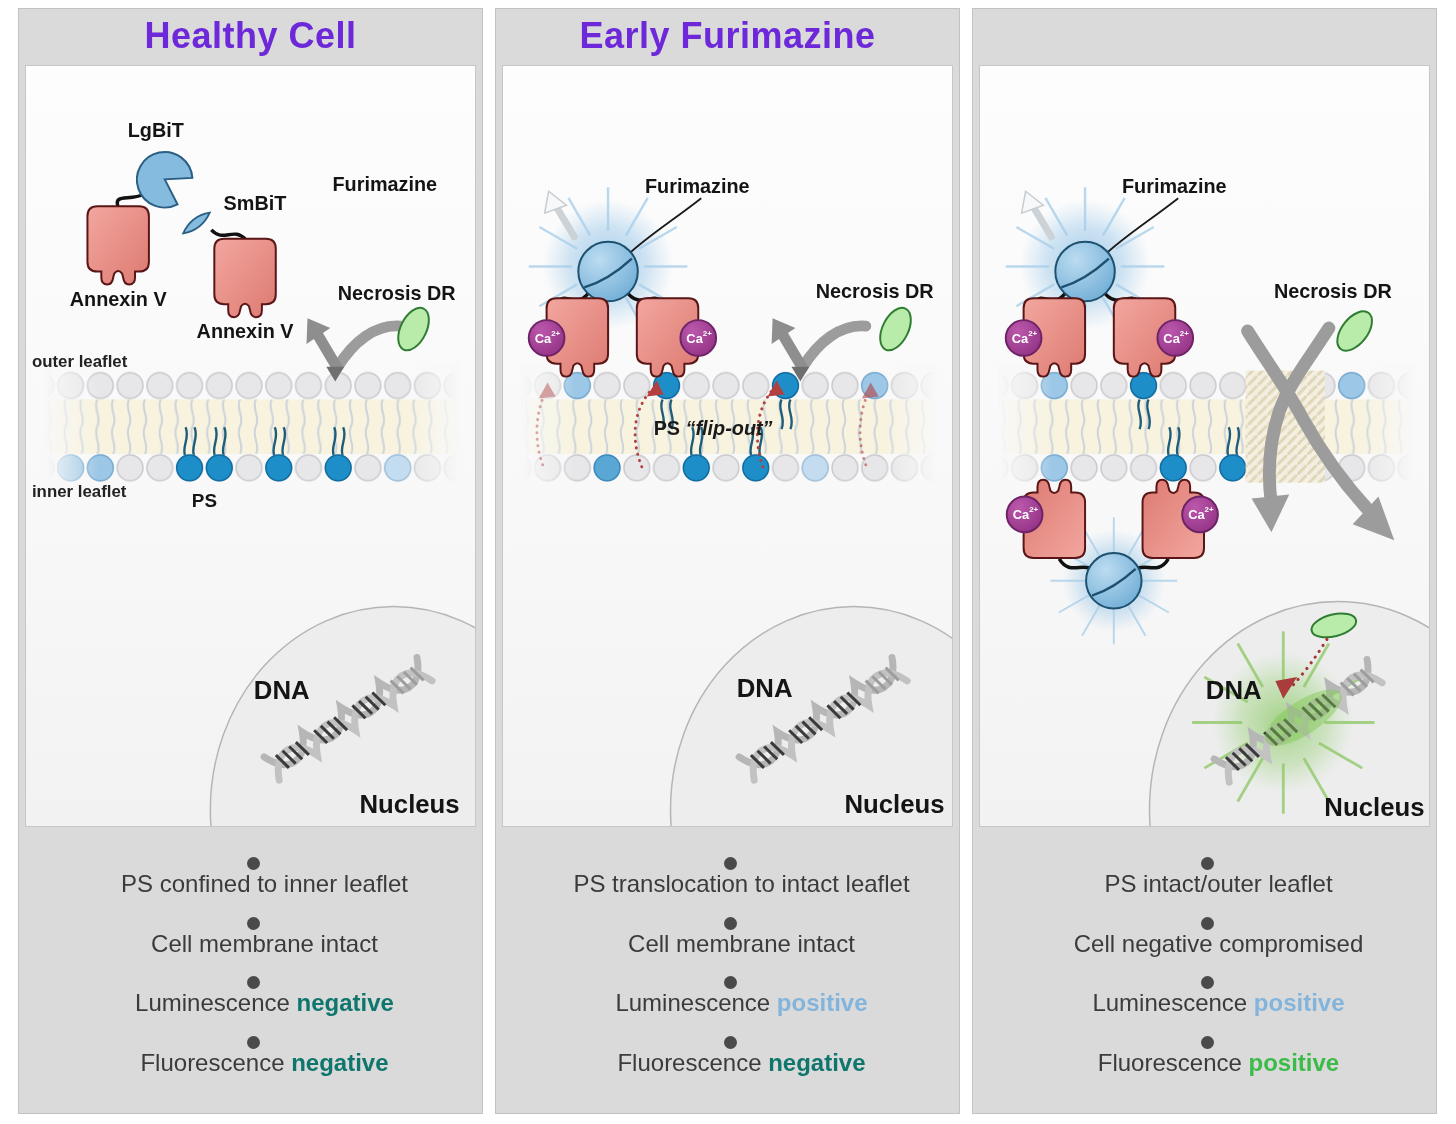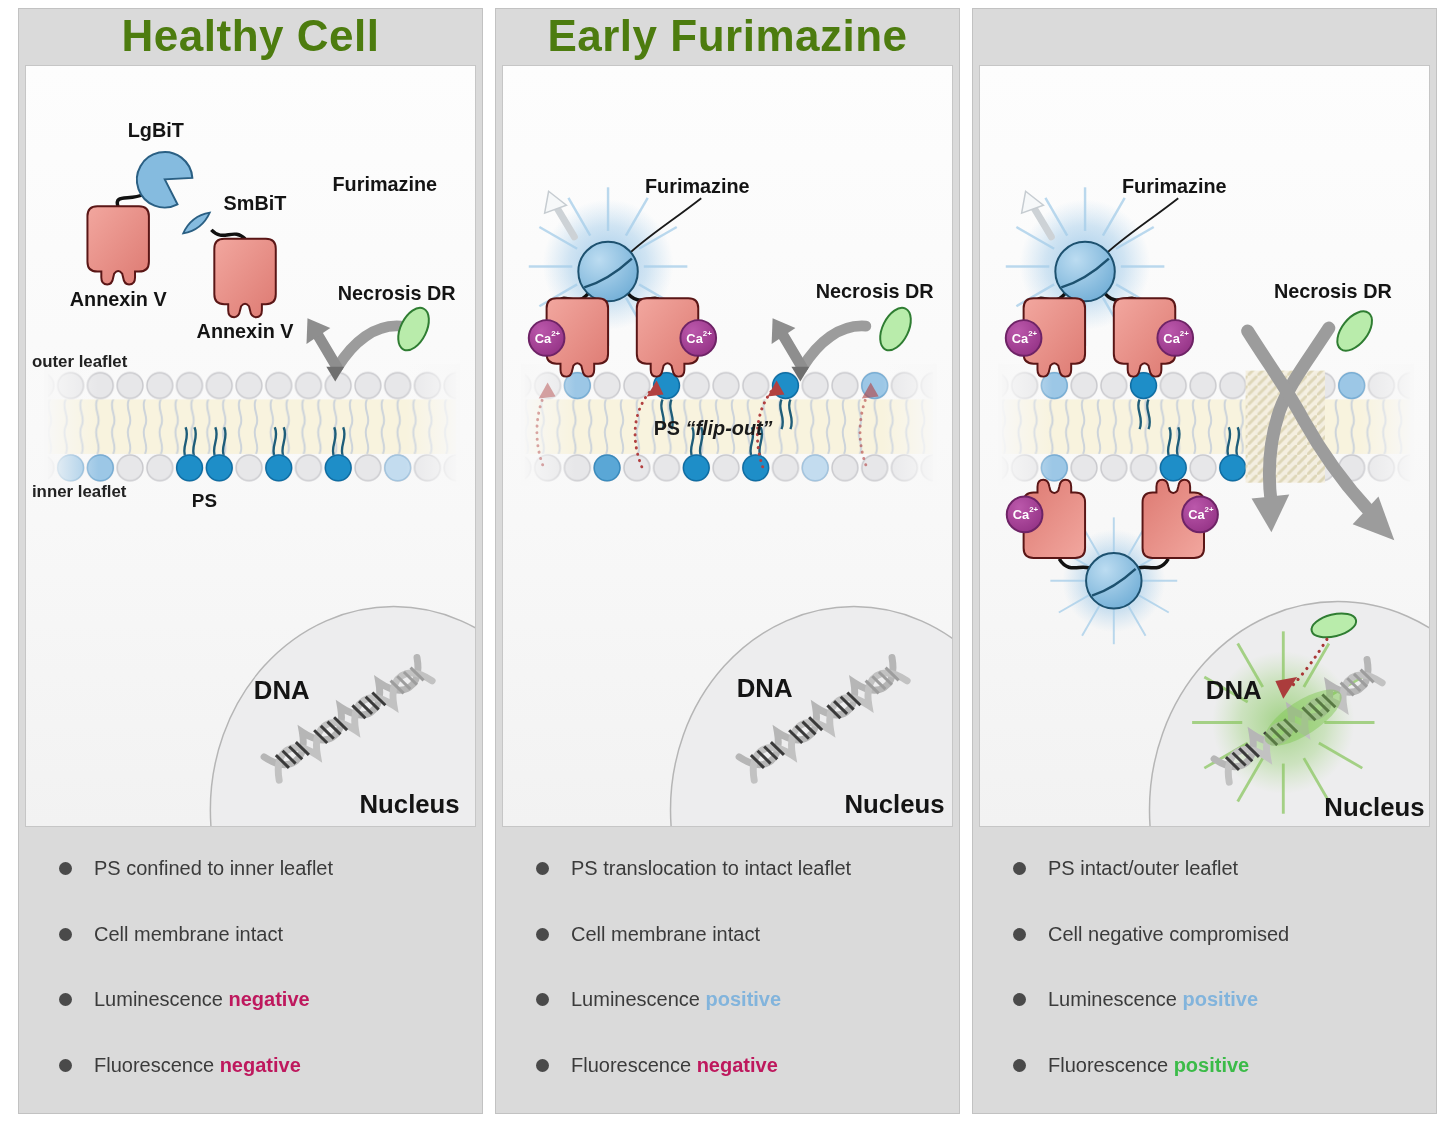--- a/index.html
+++ b/index.html
@@ -2,32 +2,32 @@
 <html><head>
 <meta charset="utf-8">
 <style>
   html,body{margin:0;padding:0;background:#fff;}
   .page{position:relative;width:1456px;height:1124px;background:#fff;overflow:hidden;
         font-family:"Liberation Sans",sans-serif;}
   .panel{position:absolute;top:8px;width:465px;height:1106px;background:#dadada;
          border:1px solid #c2c2c2;box-sizing:border-box;}
   .p1{left:18px}.p2{left:495px}.p3{left:972px}
   .panel-header{height:54px;display:flex;align-items:center;justify-content:center;
-        font-size:44px;font-weight:bold;color:#4d7c0f;letter-spacing:.5px;}
+        font-size:36px;font-weight:bold;color:#6d28d9;letter-spacing:.5px;}
   .canvas{position:absolute;left:6px;right:6px;top:56px;height:762px;box-sizing:border-box;
         background:linear-gradient(180deg,#fdfdfd 0%,#f8f8f8 60%,#f2f2f2 100%);
         border:1px solid #c6c6c6;overflow:hidden;}
   svg.art{position:absolute;left:0;top:0;width:100%;height:100%;display:block;}
   .bullets{position:absolute;left:6px;right:6px;top:822px;bottom:6px;
         display:flex;flex-direction:column;justify-content:space-between;
         padding:26px 6px 30px 0;box-sizing:border-box;}
-  .bullet-row{display:flex;align-items:center;padding-left:34px;font-size:20px;color:#3b3b3b;}
+  .bullet-row{display:flex;align-items:center;padding-left:34px;font-size:24px;color:#3b3b3b;flex-direction:column;}
   .dot{width:13px;height:13px;border-radius:50%;background:#4a4a4a;margin-right:22px;flex:none;}
   .em{font-weight:bold;}
-  .em-dark{font-weight:bold;color:#be185d;}
+  .em-dark{font-weight:bold;color:#0f766e;}
   .em-blue{font-weight:bold;color:#82b4dc;}
   .em-green{font-weight:bold;color:#3bbb48;}
   svg text{font-family:"Liberation Sans",sans-serif;}
   .t-lbl{font-size:20px;font-weight:bold;fill:#141414;}
   .t-sm{font-size:17px;font-weight:bold;fill:#222;}
   .t-ps{font-size:19px;font-weight:bold;fill:#141414;}
   .t-big{font-size:26px;font-weight:bold;fill:#141414;}
   .t-flip{font-size:20px;font-weight:bold;fill:#1a1a1a;}
   .it{font-style:italic;}
   .t-ca{font-size:13px;font-weight:bold;fill:#fff;}

